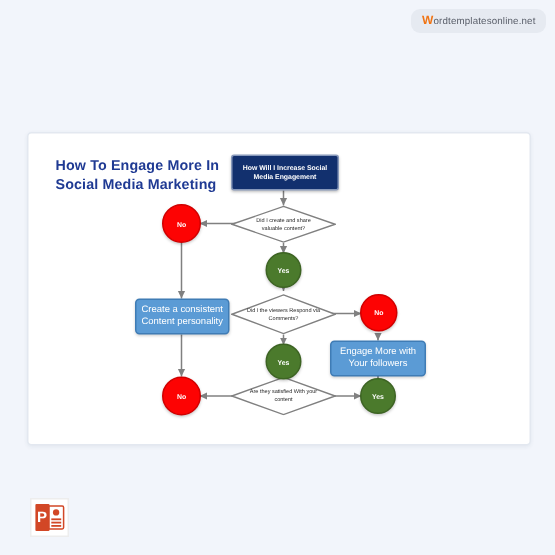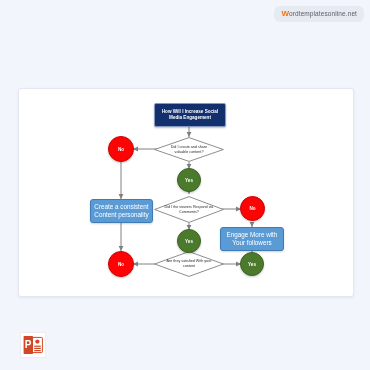--- a/index.html
+++ b/index.html
@@ -111,20 +111,21 @@
         <path d="M102,134 L102,162" marker-end="url(#ah)"></path>
 
         <path d="M145,175 L114,175" marker-end="url(#ah)"></path>
 
         <path d="M196,175 L222,175" marker-end="url(#ah)"></path>
 
         <path d="M233,162 L233,163" marker-end="url(#ah)"></path>
       </g>
     </svg>
 
+    <div class="node" id="title">How To Engage More In Social Media Marketing</div>
 
     <div class="node navybox" style="left:135px;top:14px;width:72px;height:24px;">How Will I Increase Social Media Engagement</div>
 
     <div class="node diamond-wrap" style="left:135px;top:48px;width:70px;height:25px;">
       <svg viewBox="0 0 70 25" style="width:70px;height:25px;display:block;">
         <polygon points="35,0.6 69.4,12.5 35,24.4 0.6,12.5" fill="#ffffff" stroke="#808080" stroke-width="0.9"></polygon>
       </svg>
       <div class="diamond-txt">Did I create and share valuable content?</div>
     </div>
 

